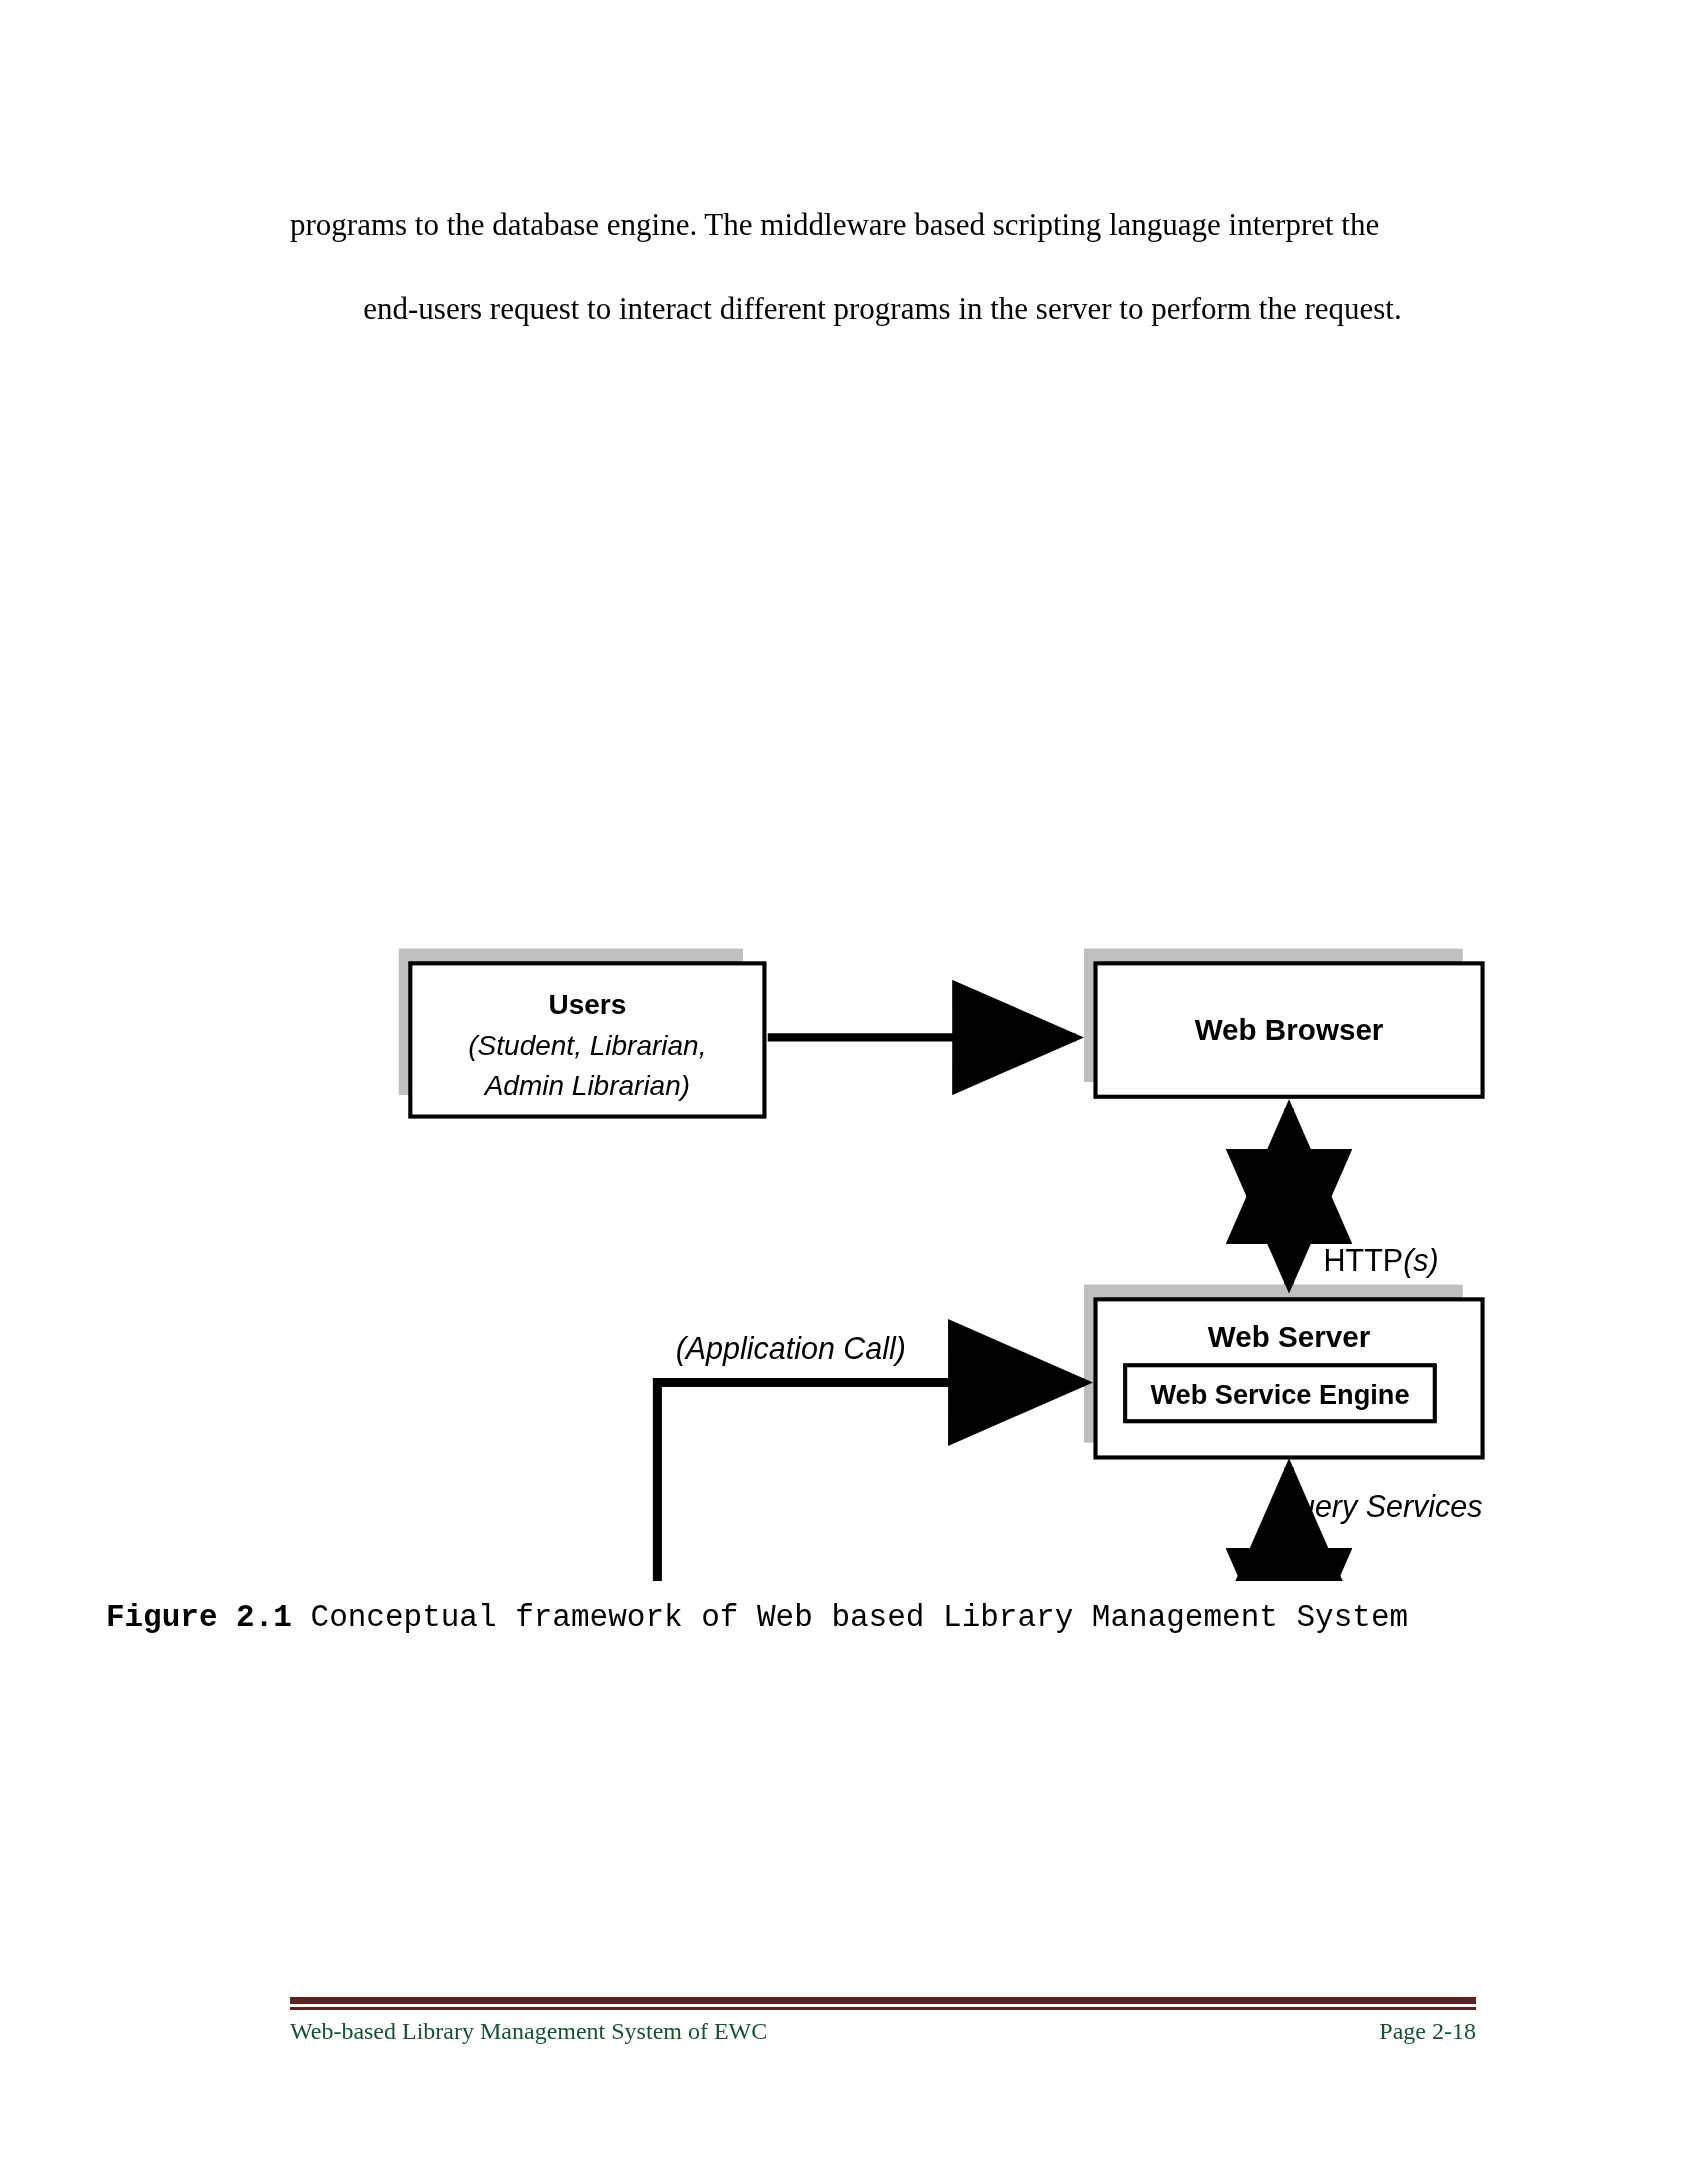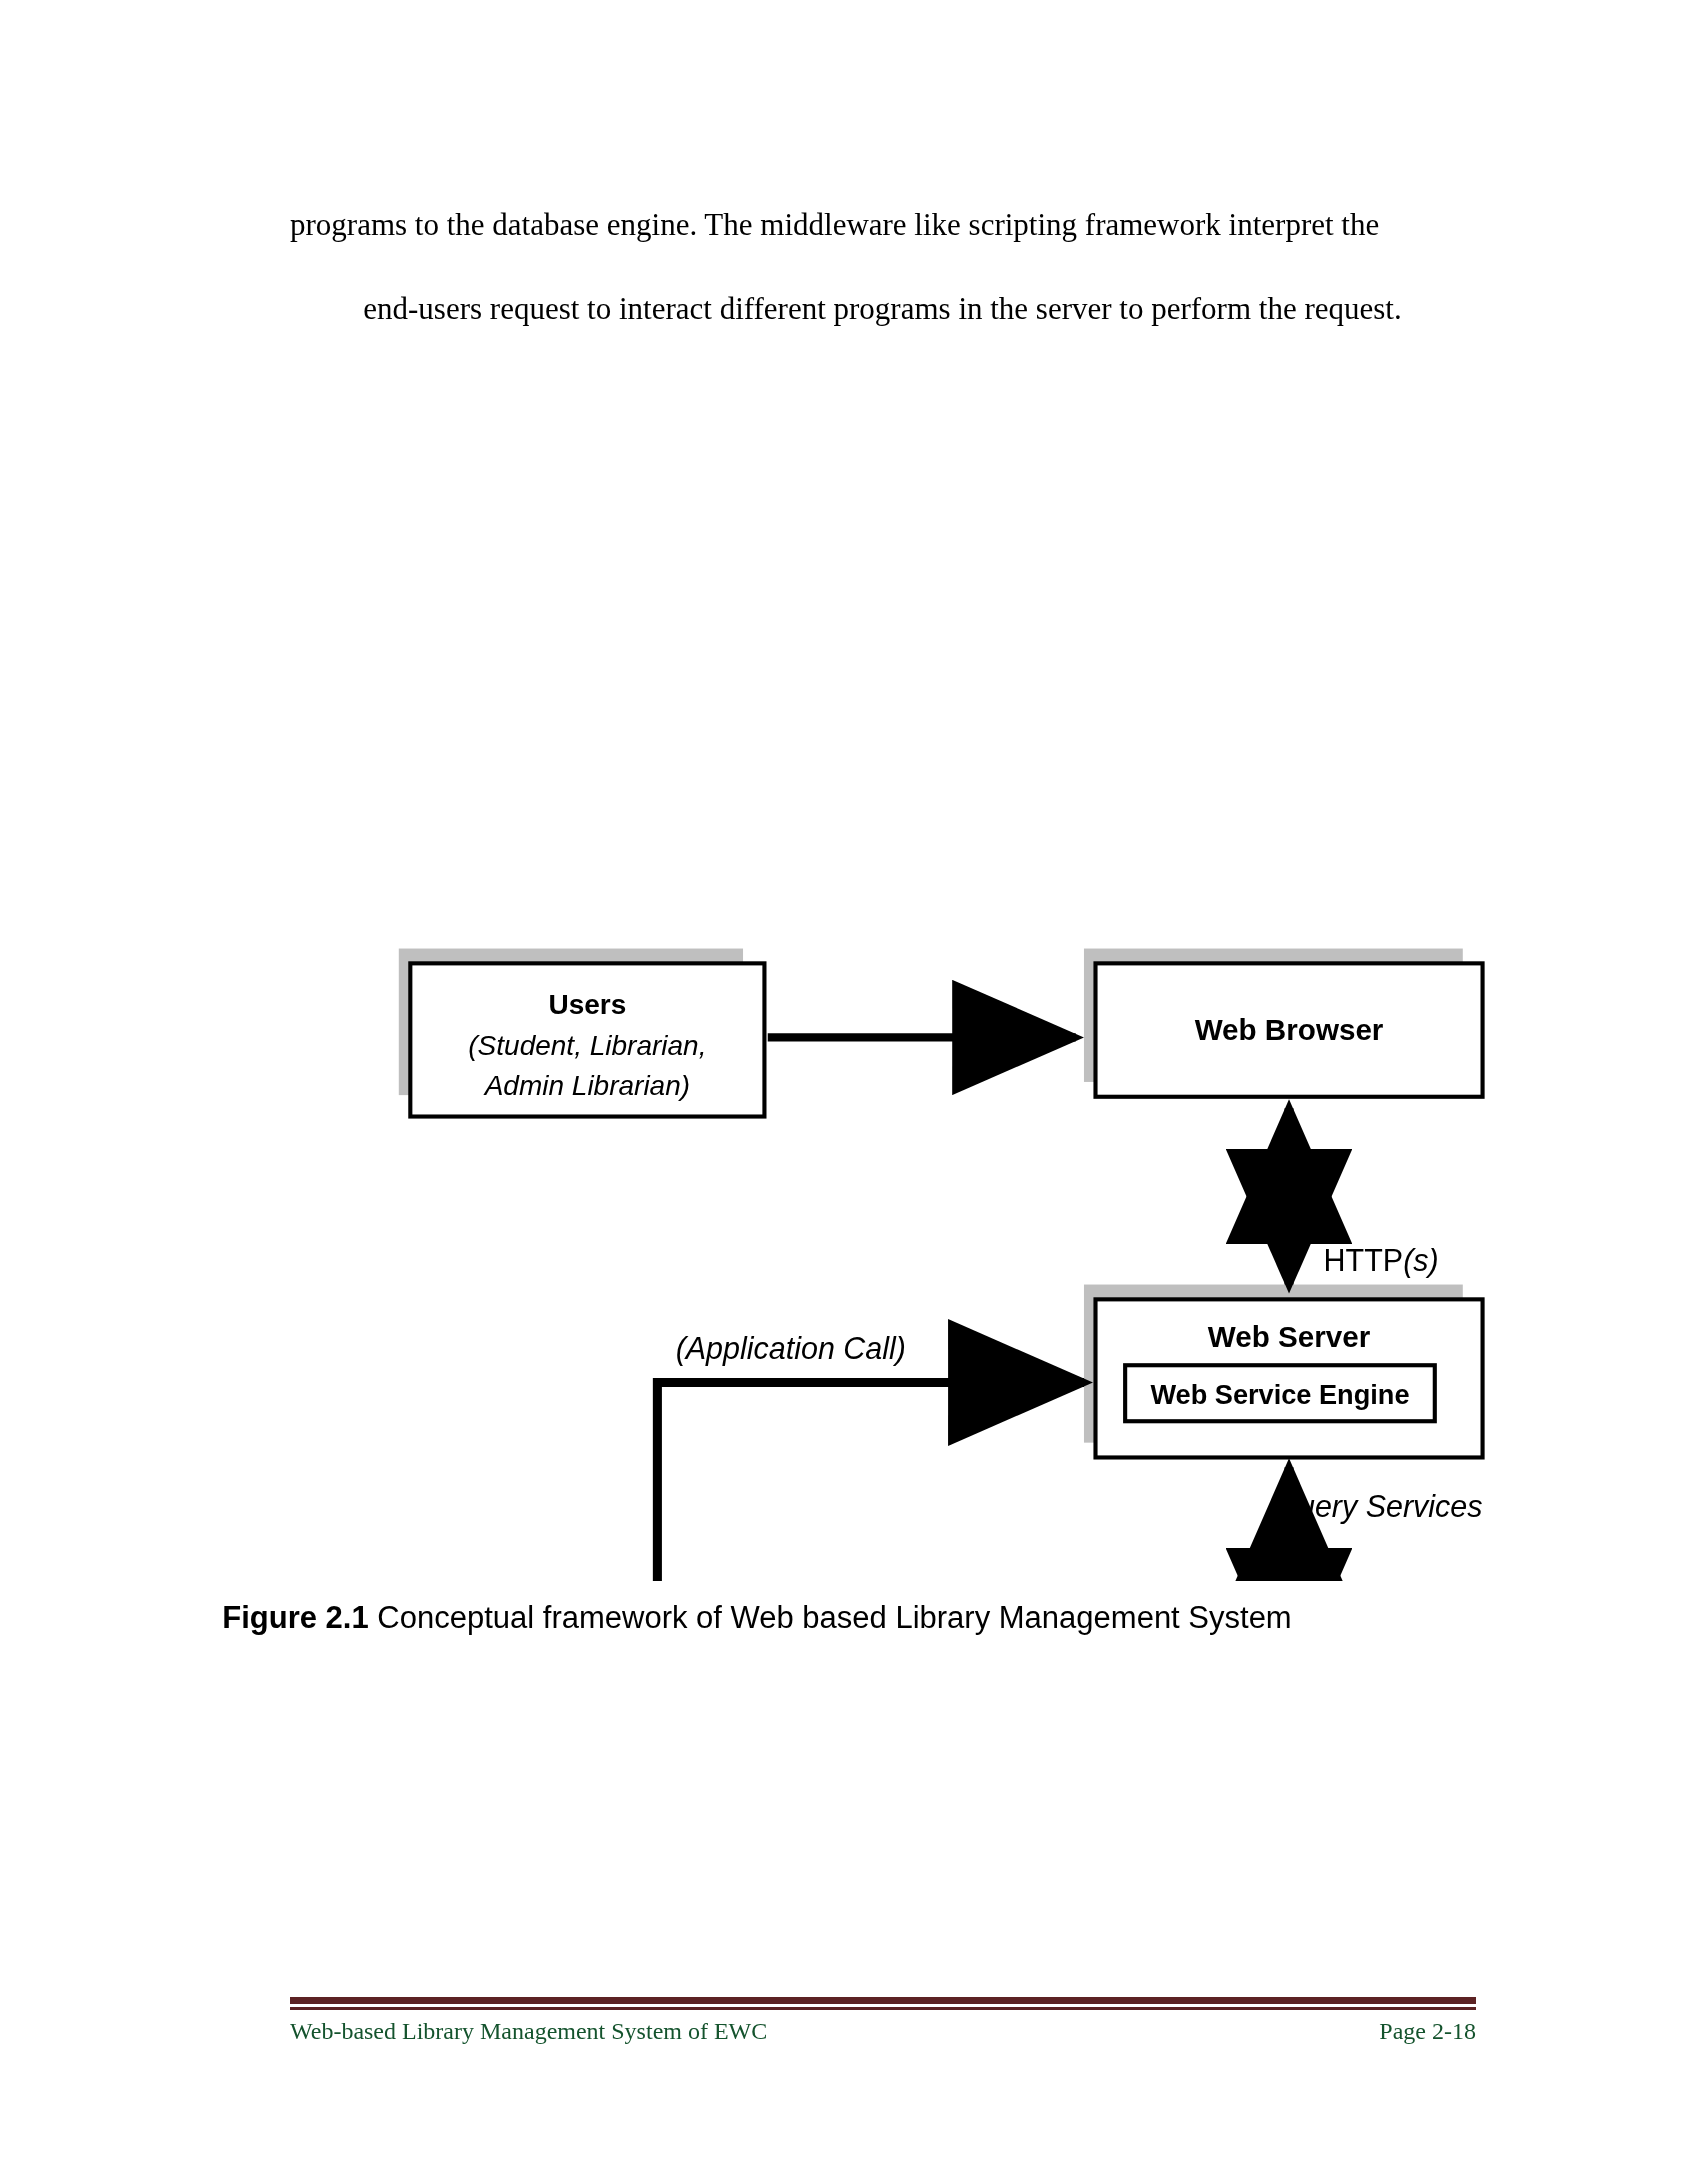--- a/index.html
+++ b/index.html
@@ -56,21 +56,21 @@
   .dg-italic { font-style: italic; }
   .dg-bolditalic { font-weight: bold; font-style: italic; }
 
   
   .caption {
     position: absolute;
     left: 0;
     top: 1598px;
     width: 1514px;
     text-align: center;
-    font-family: Liberation Sans, sans-serif;
+    font-family: Liberation Mono, monospace;
     font-size: 31px;
     line-height: 40px;
     color: #000000;
   }
   .caption .cap-num { font-weight: bold; }
 
   
   .footer-rule {
     position: absolute;
     left: 290px;
@@ -106,21 +106,21 @@
     color: #14532d;
   }
   .footer-left, .footer-right { white-space: nowrap; }
 </style>
 </head>
 <body>
 
 <div class="page">
 
   <div class="body-text">
-    <p>programs to the database engine. The middleware like scripting framework interpret the</p>
+    <p>programs to the database engine. The middleware based scripting language interpret the</p>
     <p class="last">end-users request to interact different programs in the server to perform the request.</p>
   </div>
 
   <div class="figure-area">
     <svg width="1687" height="1120" viewBox="0 0 2048 1360" xmlns="http://www.w3.org/2000/svg">
       <defs>
         <marker id="arrowEnd" markerWidth="16" markerHeight="14" refX="15" refY="7" orient="auto" markerUnits="strokeWidth">
           <path d="M0,0 L16,7 L0,14 z" fill="#000000"></path>
         </marker>
         <marker id="arrowStart" markerWidth="16" markerHeight="14" refX="1" refY="7" orient="auto" markerUnits="strokeWidth">

